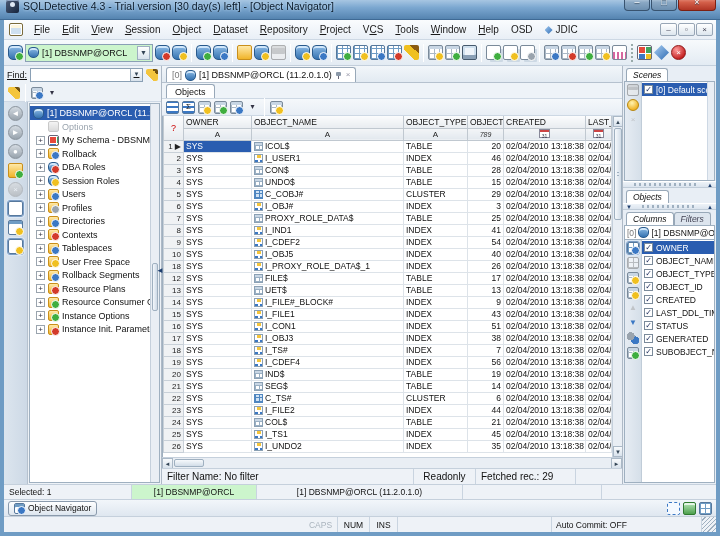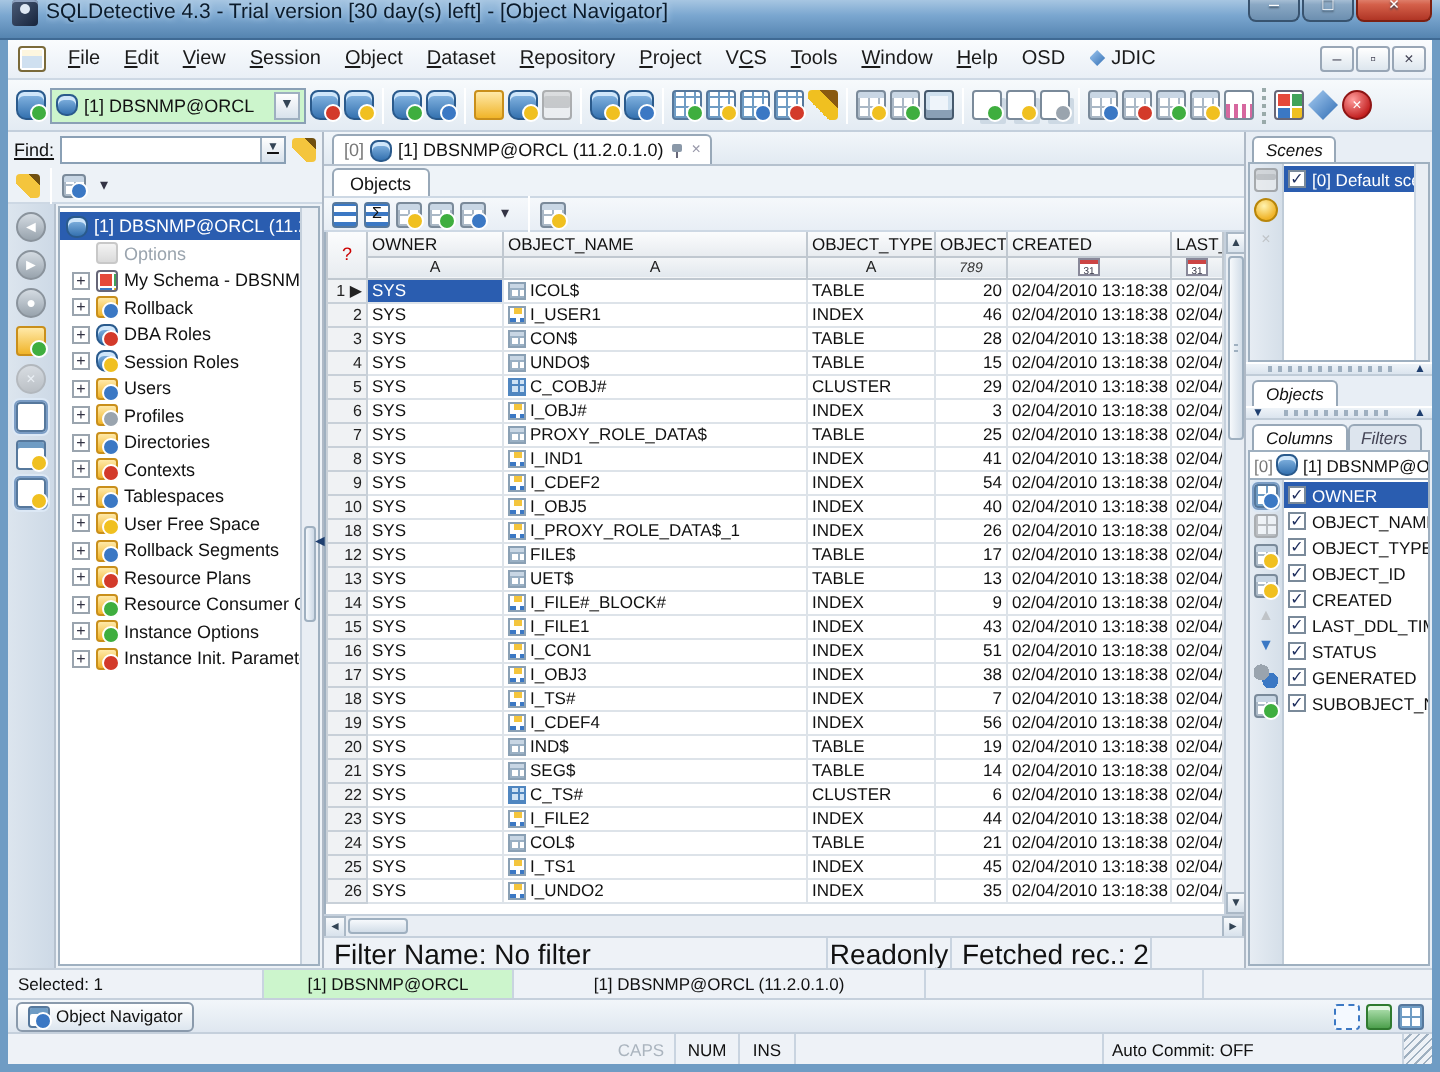--- a/index.html
+++ b/index.html
@@ -136,21 +136,21 @@
     background-image:linear-gradient(#f4c53d,#f4c53d),linear-gradient(#3b78c4,#3b78c4),linear-gradient(#3b78c4,#3b78c4);
     background-size:4px 3px,3px 3px,3px 3px; background-position:2px 0px,0px 5px,5px 5px; }
   .vscroll { width:11px; flex:none; background:#e9eef4; border-left:1px solid #c5d0dc; display:flex; flex-direction:column; }
   .sbtn { height:11px; background:linear-gradient(#f8fafc,#d8e2ec); border:1px solid #aab8c6; font-size:6px; text-align:center; line-height:10px; color:#345; flex:none; }
   .vthumb { margin:1px; height:92px; background:linear-gradient(90deg,#f6f9fc,#d2dde8); border:1px solid #9fb0c0; border-radius:2px; position:relative; }
   .vthumb::after { content:""; position:absolute; left:2px; right:2px; top:42px; height:5px; background:repeating-linear-gradient(0deg,#9fb0c0 0 1px,transparent 1px 3px); }
   .vfill { flex:1; }
   .hscroll { height:11px; background:#e9eef4; border-top:1px solid #c5d0dc; display:flex; }
   .hthumb { width:30px; margin:1px 1px; background:linear-gradient(#f6f9fc,#d2dde8); border:1px solid #9fb0c0; border-radius:2px; }
   .hfill { flex:1; }
-  .grid-footer { height:16px; display:flex; align-items:stretch; background:#eef2f7; border-top:1px solid #c5d0dc; font-size:14px; }
+  .grid-footer { height:16px; display:flex; align-items:stretch; background:#eef2f7; border-top:1px solid #c5d0dc; font-size:10px; }
   .gf-seg { display:flex; align-items:center; padding:0 5px; border-right:1px solid #c9d4e0; white-space:nowrap; overflow:hidden; }
 
   
   .right-panel { width:94px; flex:none; display:flex; flex-direction:column; border-left:1px solid #aeb9c6; background:#e8eef5; min-height:0; }
   .rp-tabrow { height:15px; display:flex; align-items:flex-end; padding:1px 3px 0;font-style:italic; }
   .rp-tab { height:13px; padding:0 6px; background:#fff; border:1px solid #98a8b8; border-bottom:none; border-radius:3px 3px 0 0; font-size:8.5px; display:flex; align-items:center; }
   .rp-tab.off { background:#dde5ee; color:#445; }
   .scenes-panel { height:100px; display:flex; border:1px solid #9fb0c0; background:#fff; margin:0 1px; }
   .mini-strip { width:17px; flex:none; background:linear-gradient(90deg,#e6ecf3,#d5dfe9); border-right:1px solid #c0ccd8; display:flex; flex-direction:column; align-items:center; gap:3px; padding-top:2px; }
   .mini-strip .ic { width:12px; height:12px; }

